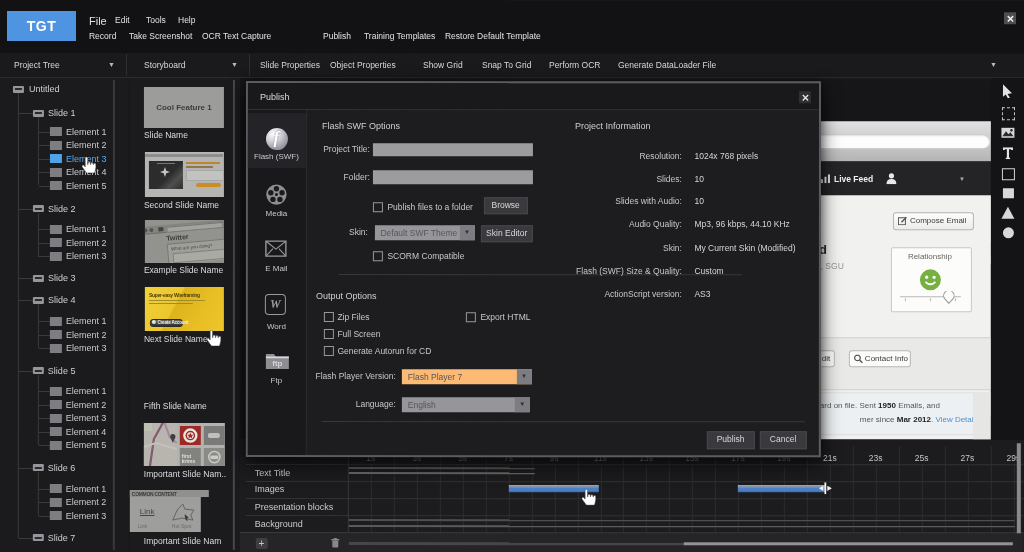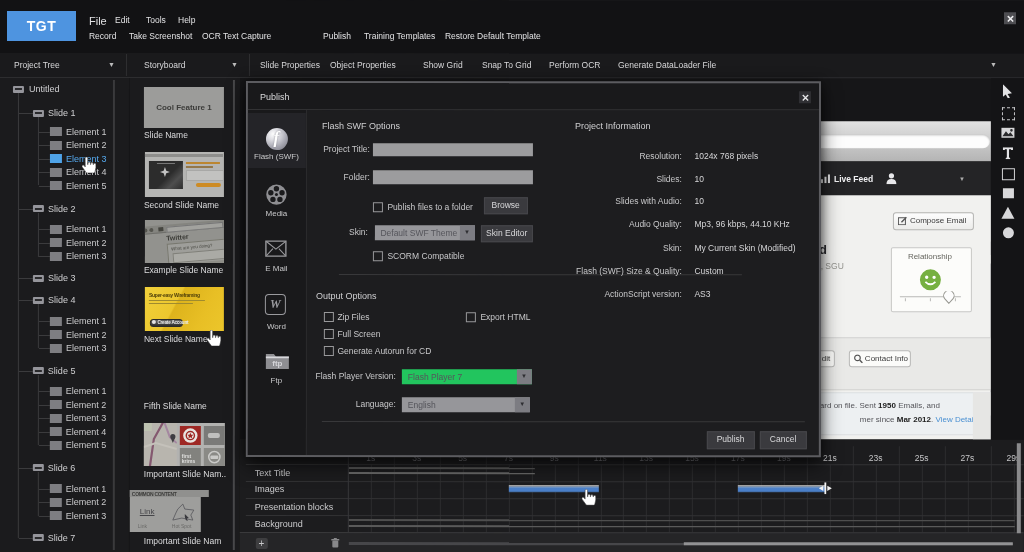--- a/index.html
+++ b/index.html
@@ -426,21 +426,21 @@
 <div class="lbl" style="left:68px;top:208px;">Output Options</div>
 <div class="abs" style="left:75.5px;top:229px;width:8px;height:8px;border:1px solid #98989a;"></div>
 <div class="lbl" style="left:89.5px;top:229px;color:#c8c8ca;font-size:8.5px;">Zip Files</div>
 <div class="abs" style="left:217.5px;top:229px;width:8px;height:8px;border:1px solid #98989a;"></div>
 <div class="lbl" style="left:232.5px;top:229px;color:#c8c8ca;font-size:8.5px;">Export HTML</div>
 <div class="abs" style="left:75.5px;top:246px;width:8px;height:8px;border:1px solid #98989a;"></div>
 <div class="lbl" style="left:89.5px;top:246px;color:#c8c8ca;font-size:8.5px;">Full Screen</div>
 <div class="abs" style="left:75.5px;top:263px;width:8px;height:8px;border:1px solid #98989a;"></div>
 <div class="lbl" style="left:89.5px;top:263px;color:#c8c8ca;font-size:8.5px;">Generate Autorun for CD</div>
 <div class="lbl" style="left:48px;top:288px;width:100px;text-align:right;color:#c8c8ca;font-size:8.5px;">Flash Player Version:</div>
-<div class="abs" style="left:154px;top:285.5px;width:129.5px;height:15.5px;background:#22c55e;">
+<div class="abs" style="left:154px;top:285.5px;width:129.5px;height:15.5px;background:#fdba74;">
         <div style="position:absolute;left:6px;top:3.5px;color:#55555b;font-size:8.5px;">Flash Player 7</div>
         <div style="position:absolute;right:0;top:0;width:15px;height:15.5px;background:#7c7c82;color:#2e2e32;font-size:6px;text-align:center;line-height:15.5px;">▼</div>
       </div>
 <div class="lbl" style="left:48px;top:316px;width:100px;text-align:right;color:#c8c8ca;font-size:8.5px;">Language:</div>
 <div class="abs" style="left:154px;top:313.5px;width:128px;height:15px;background:#96969a;">
         <div style="position:absolute;left:6px;top:3.5px;color:#55555b;font-size:8.5px;">English</div>
         <div style="position:absolute;right:0;top:0;width:15px;height:15px;background:#7c7c82;color:#2e2e32;font-size:6px;text-align:center;line-height:15px;">▼</div>
       </div>
 <div class="abs" style="left:74px;top:337.8px;width:483px;height:1px;background:#38383a;"></div>
 <div class="abs" style="left:458.5px;top:347.5px;width:46.5px;height:16px;background:#3a3a3e;border:1px solid #47474b;color:#d8d8da;font-size:8.5px;text-align:center;line-height:15.5px;">Publish</div>

